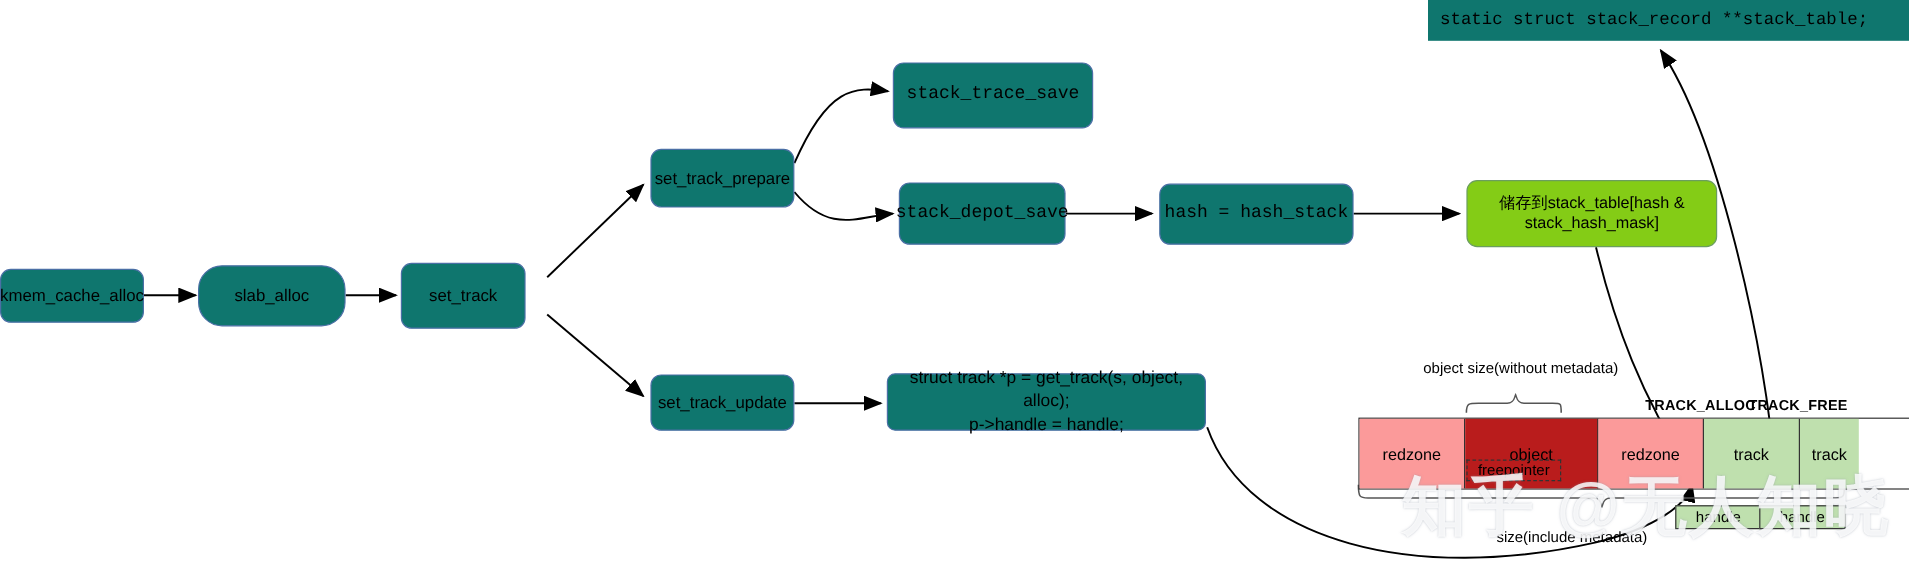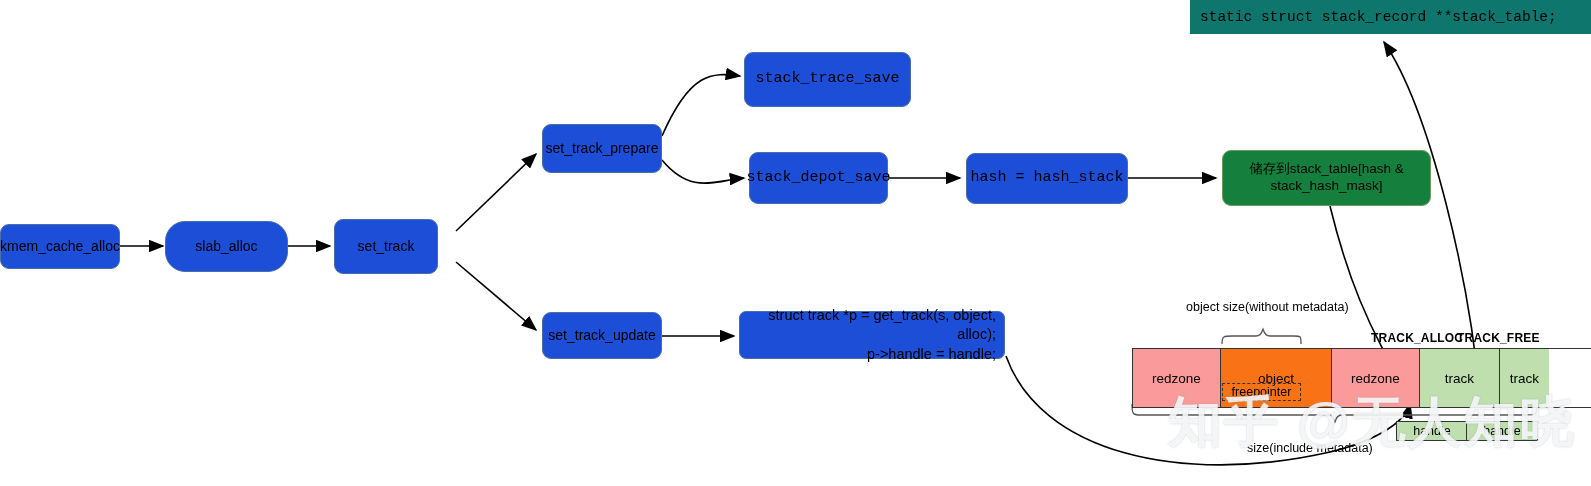--- a/index.html
+++ b/index.html
@@ -3,33 +3,33 @@
 <meta charset="utf-8">
 <style>
   html,body{margin:0;padding:0;background:#ffffff;}
   body{width:1591px;height:486px;position:relative;overflow:hidden;
        font-family:"Liberation Sans","DejaVu Sans",sans-serif;color:#000;}
   #canvas{position:absolute;left:0;top:0;width:1591px;height:486px;}
   svg.edges{position:absolute;left:0;top:0;width:1591px;height:486px;pointer-events:none;}
 
   .node{position:absolute;box-sizing:border-box;display:flex;align-items:center;
         justify-content:center;text-align:center;border:1px solid #4a6fa5;
-        background:#1d4ed8;border-radius:9px;font-size:14px;line-height:1.25;}
+        background:#0f766e;border-radius:9px;font-size:14px;line-height:1.25;}
   .node.mono{font-family:"Liberation Mono","DejaVu Sans Mono",monospace;font-size:15px;}
-  .node.green{background:#15803d;border-color:#6b9e5e;}
-  .node.code{border-radius:7px;justify-content:flex-start;text-align:right;padding:6px 8px;
+  .node.green{background:#84cc16;border-color:#6b9e5e;}
+  .node.code{border-radius:7px;justify-content:flex-start;text-align:center;padding:6px 8px;
              font-size:14.5px;line-height:1.35;}
   .node.flat{border-radius:0;border:none;justify-content:flex-start;padding:4px 10px;}
 
   .memrow{position:absolute;box-sizing:border-box;border:1px solid #333;}
   .cell{position:absolute;box-sizing:border-box;border-right:1px solid #333;
         display:flex;align-items:center;justify-content:center;font-size:13.5px;
         height:100%;top:0;}
   .cell.red{background:#fb9a9a;}
-  .cell.blue{background:#f97316;}
+  .cell.blue{background:#b91c1c;}
   .cell.green{background:#bfe0ae;}
   .cell.last{border-right:none;}
 
   .subbox{position:absolute;box-sizing:border-box;border:1px solid #333;
           display:flex;align-items:center;justify-content:center;font-size:12.5px;margin-top:33px;}
   .subbox.dashed{border:1px dashed #333;background:transparent;}
 
   .lbl{position:absolute;font-size:12.5px;white-space:nowrap;}
   .lbl.cap{font-weight:bold;font-size:12px;letter-spacing:.2px;}
 

